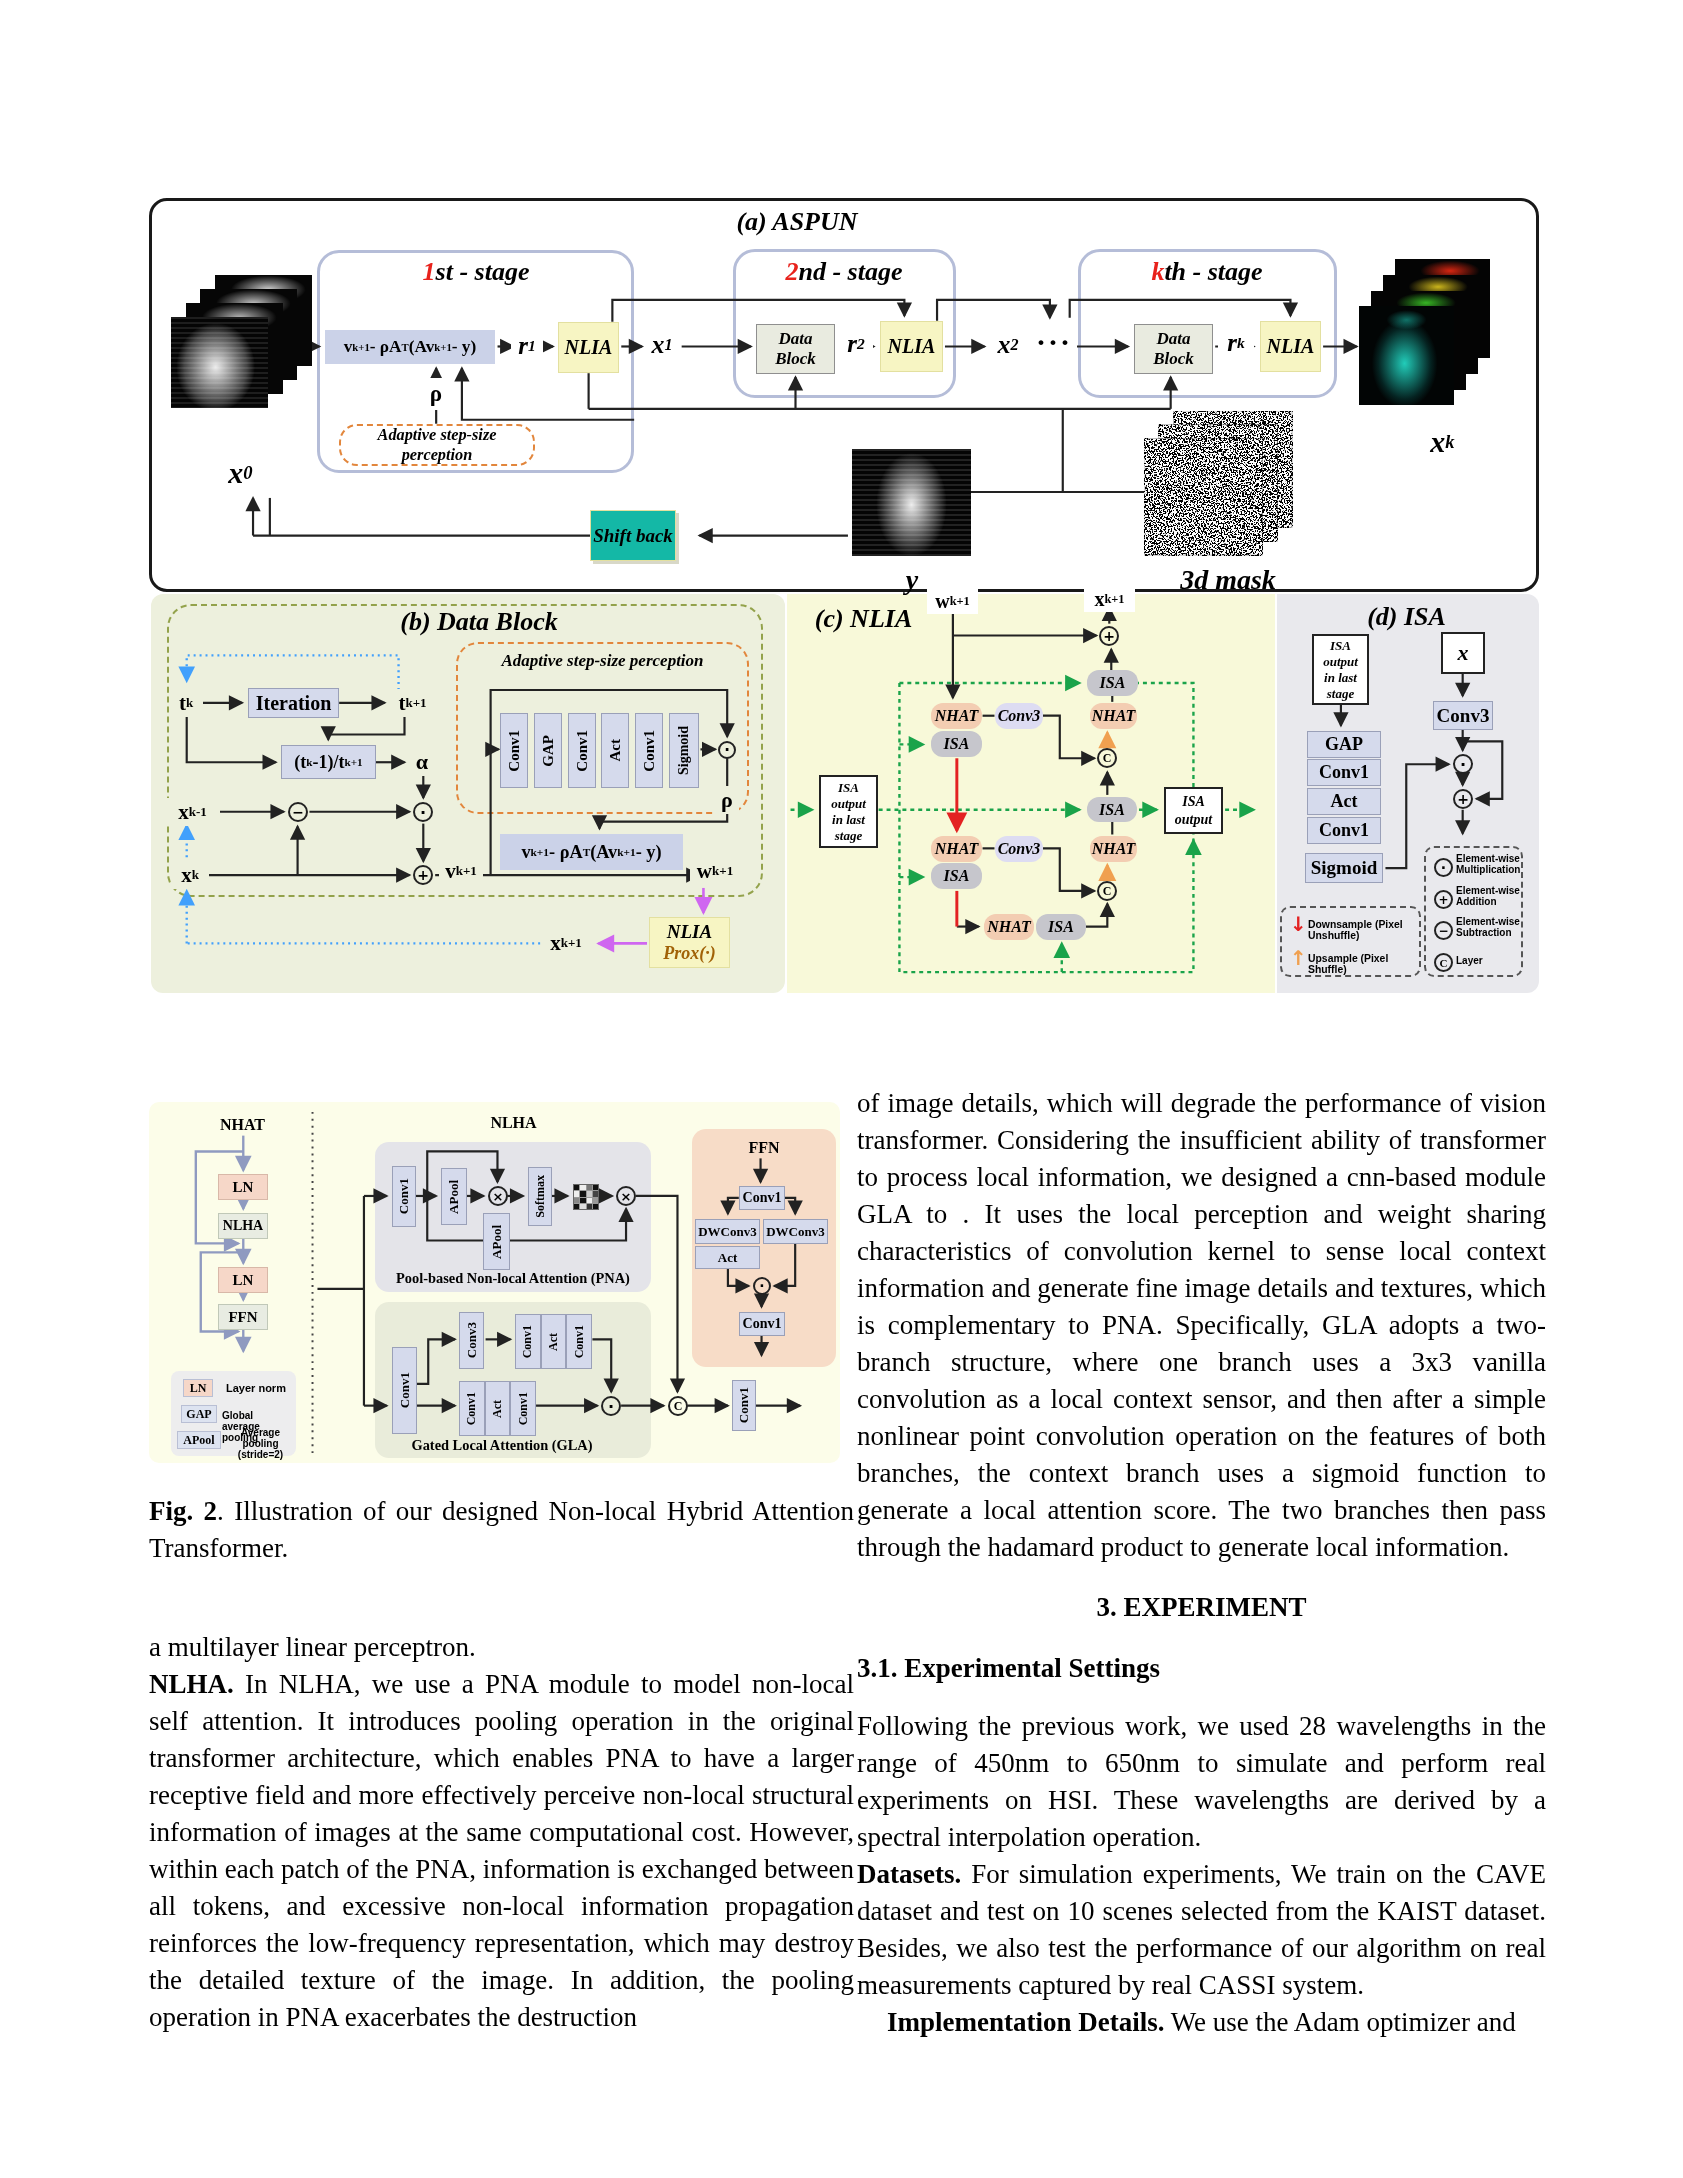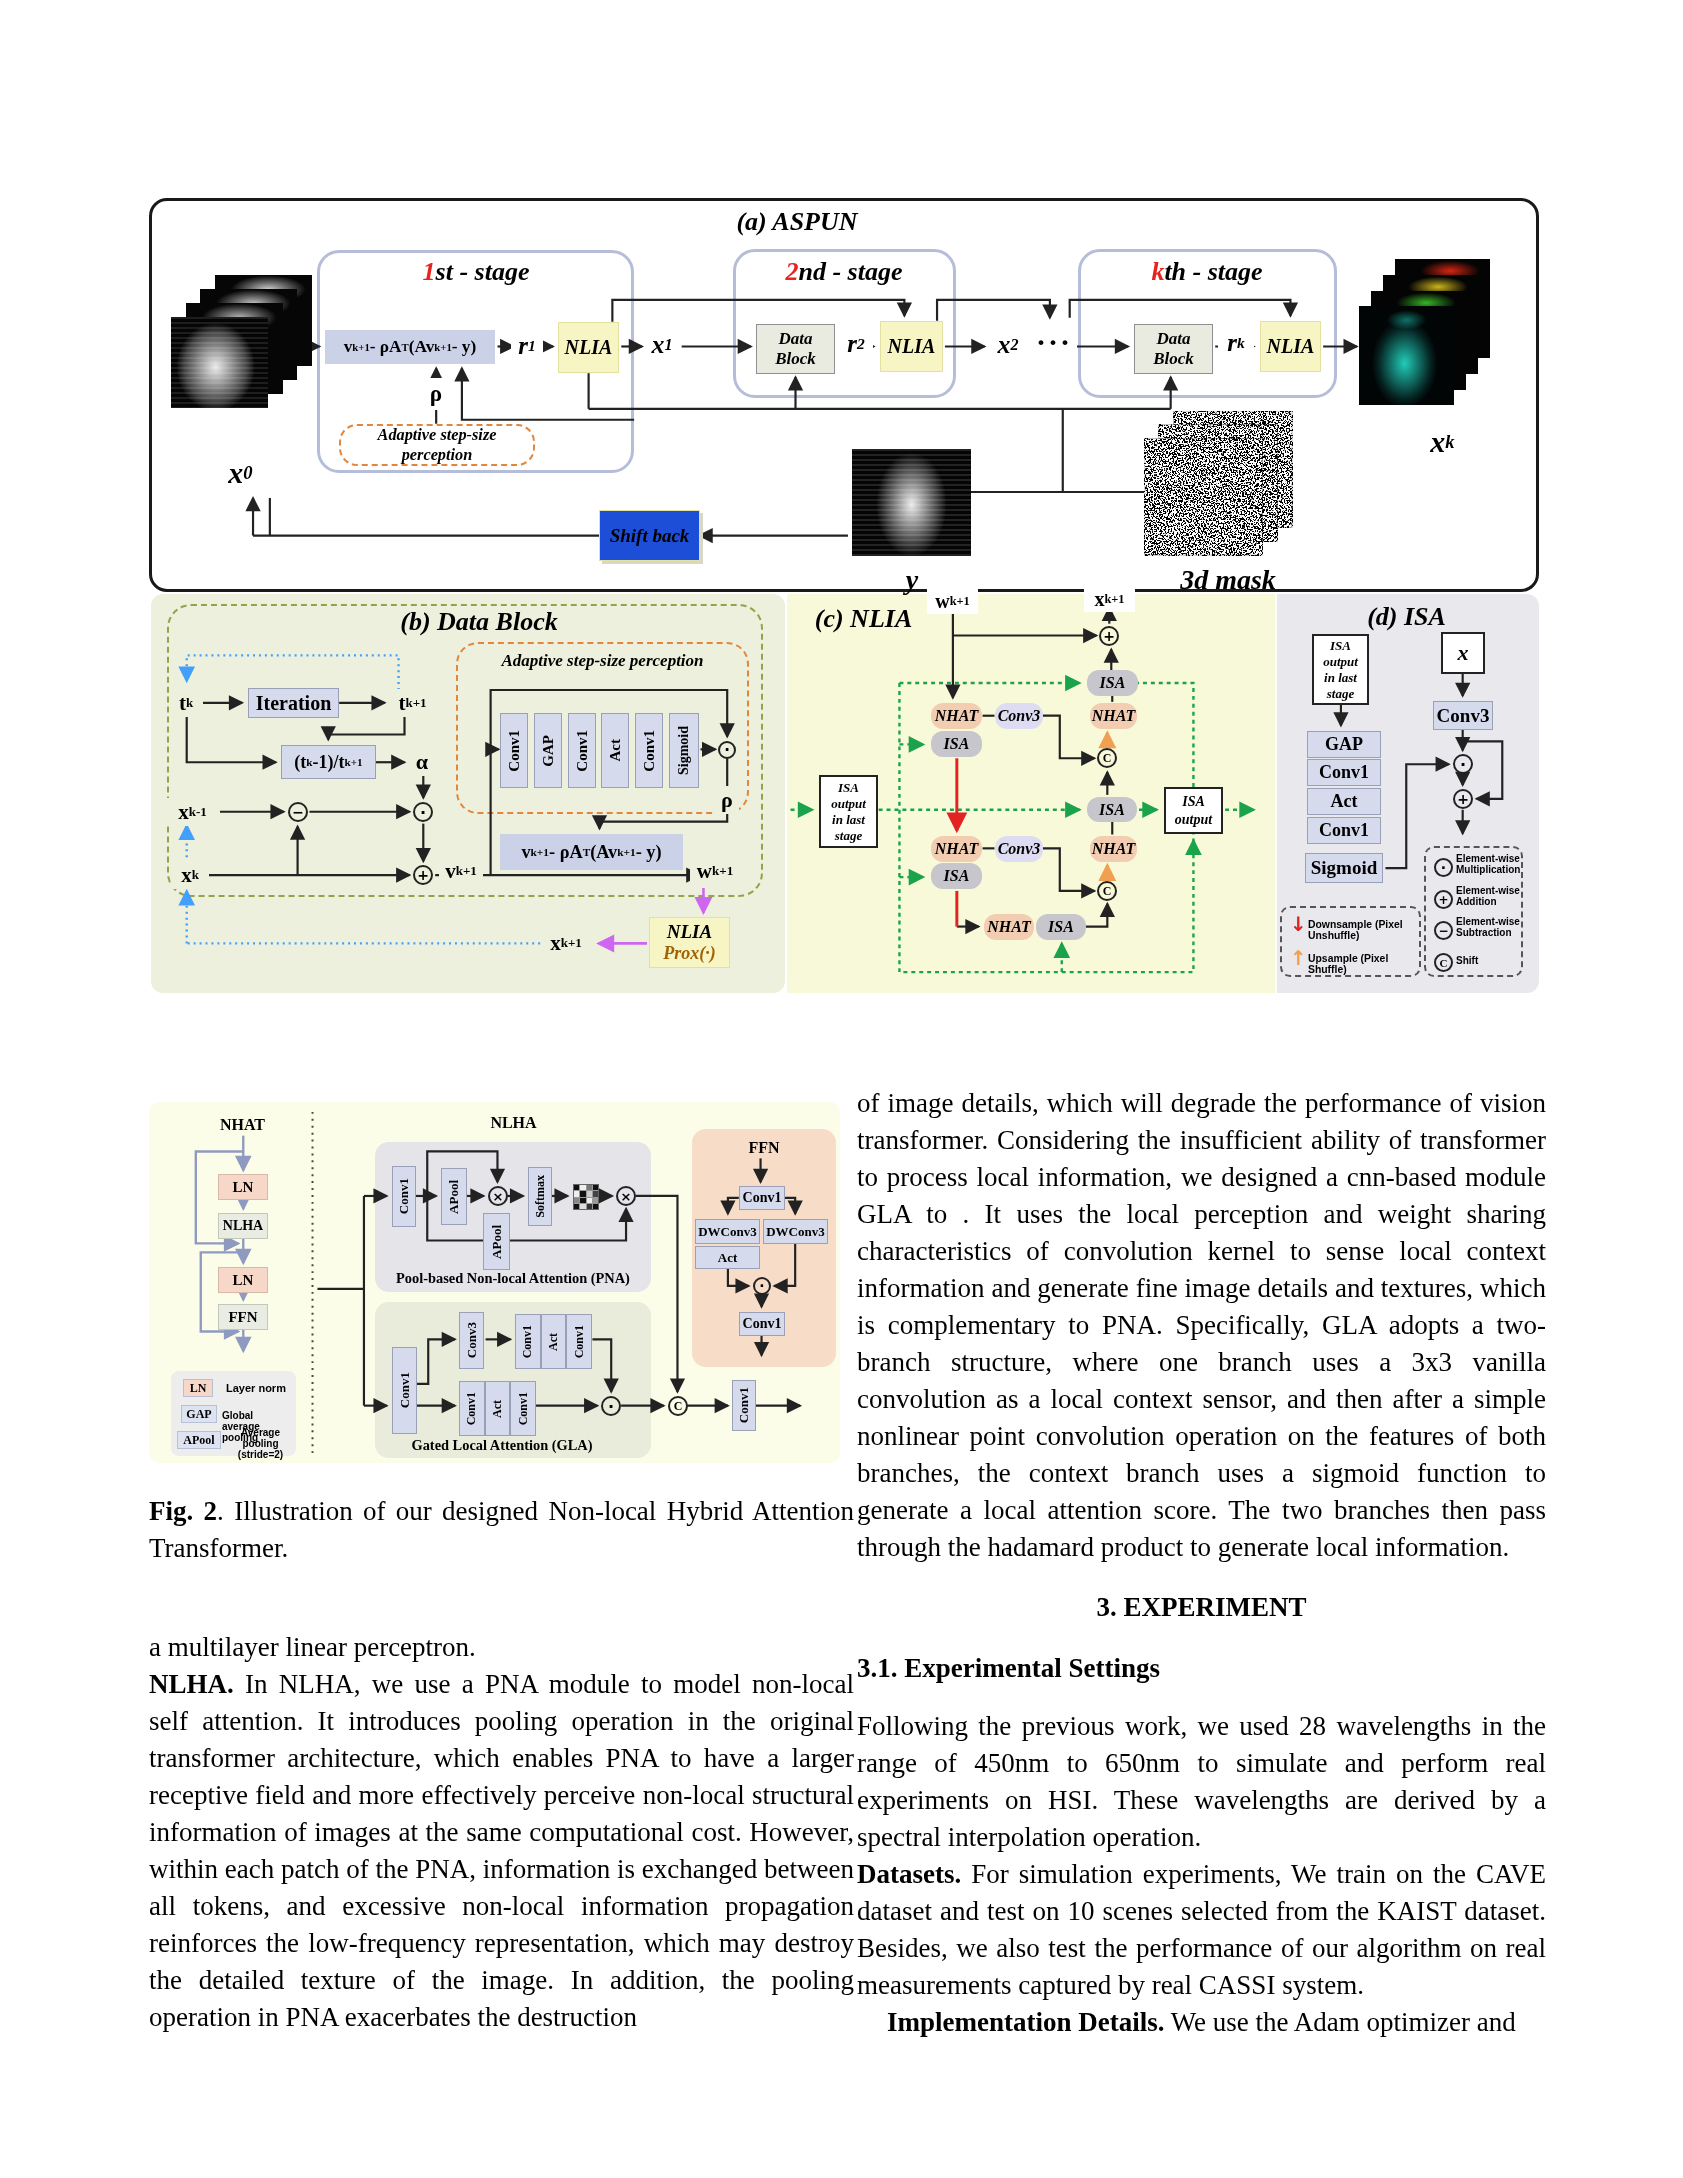--- a/index.html
+++ b/index.html
@@ -283,21 +283,21 @@
     <div class="imgdark" style="left:36px;top:0;width:95px;height:99px;background:radial-gradient(ellipse 48% 16% at 58% 12%, rgba(225,40,18,.95), rgba(0,0,0,0) 65%),#040404"></div>
     <div class="imgdark" style="left:24px;top:16px;width:95px;height:99px;background:radial-gradient(ellipse 48% 16% at 58% 12%, rgba(225,200,30,.9), rgba(0,0,0,0) 65%),#040404"></div>
     <div class="imgdark" style="left:12px;top:32px;width:95px;height:99px;background:radial-gradient(ellipse 48% 16% at 58% 12%, rgba(60,200,40,.9), rgba(0,0,0,0) 65%),#040404"></div>
     <div class="imgdark" style="left:0;top:47px;width:95px;height:99px;background:radial-gradient(ellipse 30% 14% at 50% 14%, rgba(30,220,200,.5), rgba(0,0,0,0) 70%),radial-gradient(ellipse 46% 60% at 48% 58%, rgba(35,215,195,.95), rgba(10,90,85,.35) 60%, rgba(0,0,0,0) 75%),#020505"></div>
   </div>
   <div class="box m ctr" style="left:1259px;top:224px;width:69px;height:40px;font-size:30px">
       <span>x</span>
       <sub>k</sub>
     </div>
 
-  <div class="box ctr" style="left:450px;top:312px;width:101px;height:51px;background:#1d4ed8;border:1px solid #e3e0a0;box-shadow:3px 3px 0 #d8d8c8;font:italic bold 19px 'Liberation Serif',serif">
+  <div class="box ctr" style="left:441px;top:312px;width:86px;height:51px;background:#14b8a6;border:1px solid #e3e0a0;box-shadow:3px 3px 0 #d8d8c8;font:italic bold 19px 'Liberation Serif',serif">
       <span>Shift back</span>
     </div>
 
   <div class="imgdark box" style="left:703px;top:251px;width:119px;height:107px;background:repeating-linear-gradient(to bottom, rgba(255,255,255,.12) 0 2px, rgba(0,0,0,0) 2px 5px),radial-gradient(ellipse 38% 62% at 50% 52%, rgba(255,255,255,.92), rgba(255,255,255,.22) 60%, rgba(0,0,0,0) 78%),#050505"></div>
   <div class="box m ctr" style="left:743px;top:364px;width:40px;height:36px;font-size:28px">
       <span>y</span>
     </div>
 
   <svg class="box" style="left:995px;top:213px" width="153" height="150" viewBox="0 0 155 152">
     <g transform="translate(30,0)">
@@ -510,21 +510,21 @@
         <span style="font-size:12px;width:15px;height:15px;display:flex;align-items:center;justify-content:center">+</span>
       </div>
     <div style="position:absolute;left:30px;top:37px;font:bold 10px/11px 'Liberation Sans',sans-serif"><span>Element-wise</span><br><span>Addition</span></div>
     <div style="position:absolute;left:8px;top:73px" class="op">
         <span style="font-size:12px;width:15px;height:15px;display:flex;align-items:center;justify-content:center">−</span>
       </div>
     <div style="position:absolute;left:30px;top:68px;font:bold 10px/11px 'Liberation Sans',sans-serif"><span>Element-wise</span><br><span>Subtraction</span></div>
     <div style="position:absolute;left:8px;top:105px" class="op">
         <span style="font:bold 11px 'Liberation Serif',serif;width:15px;height:15px;display:flex;align-items:center;justify-content:center">C</span>
       </div>
-    <div style="position:absolute;left:30px;top:107px;font:bold 10px/11px 'Liberation Sans',sans-serif"><span>Shift</span></div>
+    <div style="position:absolute;left:30px;top:107px;font:bold 10px/11px 'Liberation Sans',sans-serif"><span>Layer</span></div>
   </div>
 
   <div class="box" style="left:1131px;top:708px;width:141px;height:71px;border:2px dashed #555;border-radius:10px">
     <div style="position:absolute;left:8px;top:4px;color:#e32222;font:bold 20px 'DejaVu Sans',sans-serif">↓</div>
     <div style="position:absolute;left:26px;top:11px;font:bold 10.4px 'Liberation Sans',sans-serif"><span>Downsample (Pixel Unshuffle)</span></div>
     <div style="position:absolute;left:8px;top:38px;color:#f0a050;font:bold 20px 'DejaVu Sans',sans-serif">↑</div>
     <div style="position:absolute;left:26px;top:45px;font:bold 10.4px 'Liberation Sans',sans-serif"><span>Upsample (Pixel Shuffle)</span></div>
   </div>
 
 </div>

